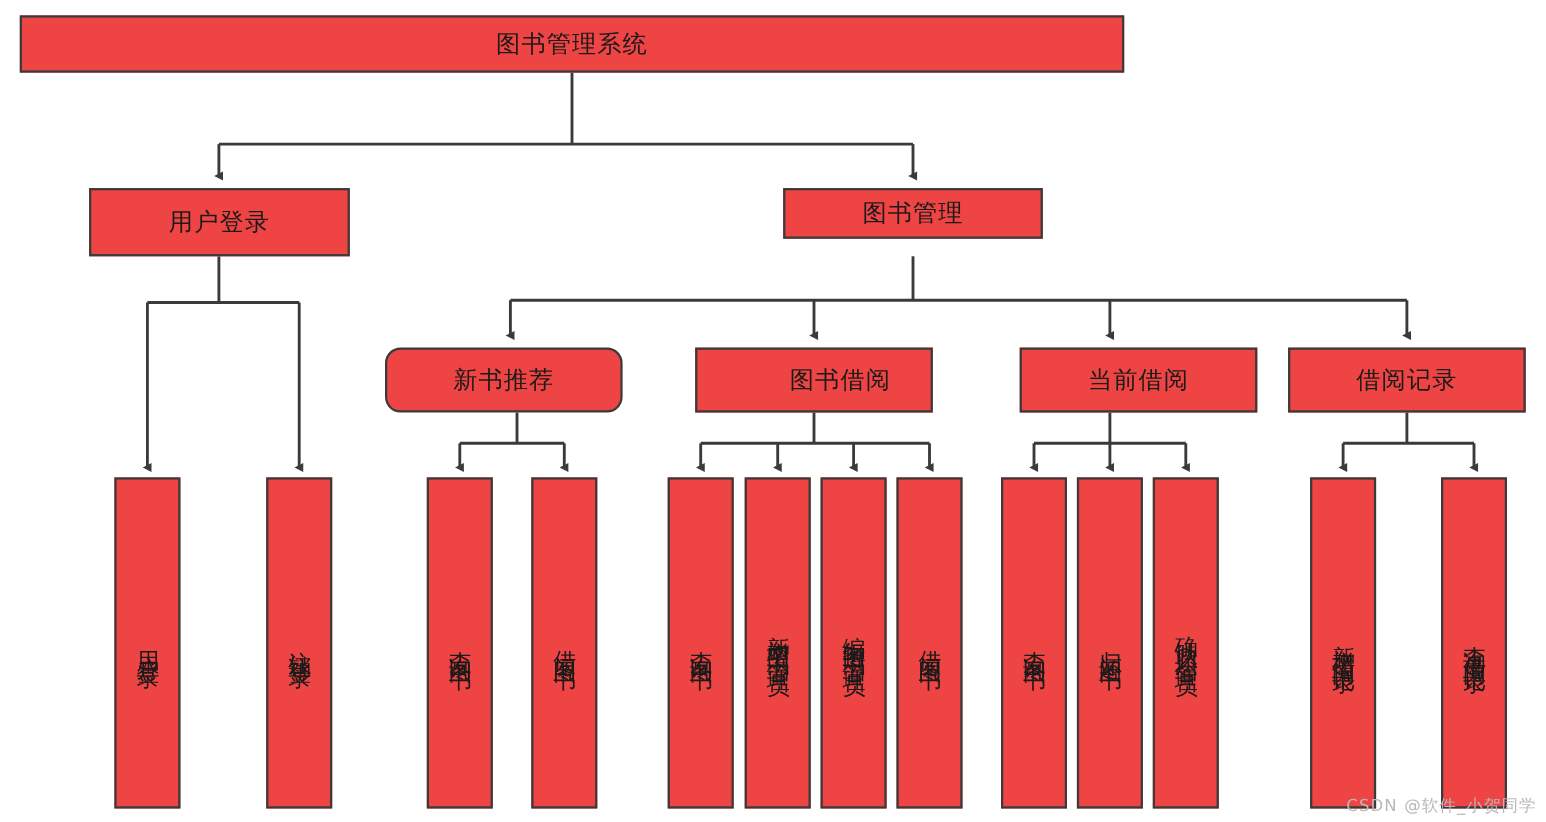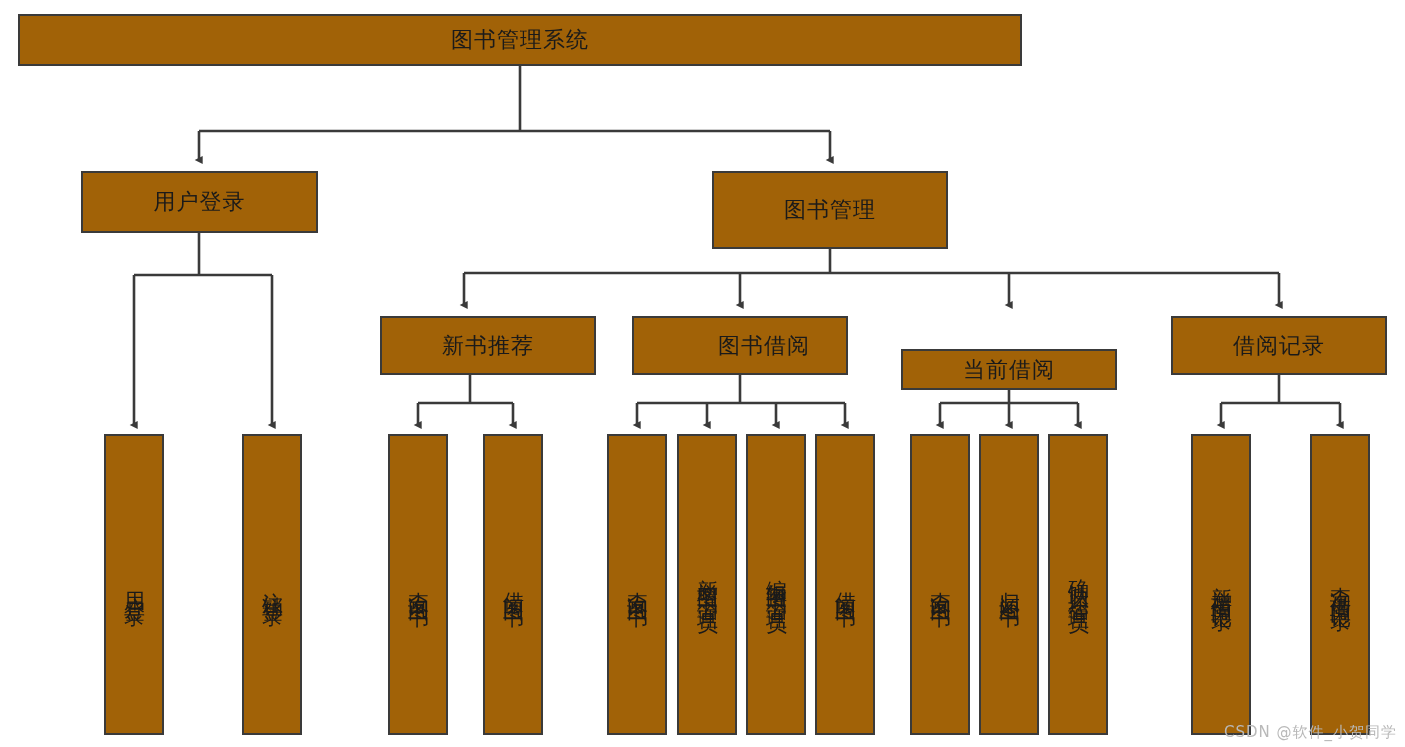--- a/index.html
+++ b/index.html
@@ -22,21 +22,21 @@
     position: absolute;
     left: 0;
     top: 0;
     width: 1405px;
     height: 747px;
     pointer-events: none;
   }
   .node {
     position: absolute;
     box-sizing: border-box;
-    background: #a16207;
+    background: #ef4444;
     border: 2px solid #3a3a3a;
     display: flex;
     align-items: center;
     justify-content: center;
     color: #1a1a1a;
     z-index: 2;
   }
   .node.h {
     font-size: 22px;
     letter-spacing: 1px;
@@ -122,31 +122,31 @@
     </g>
   </svg>
 
   <div class="node h" style="left:18px; top:14px; width:1004px; height:52px;">
     <span class="htext">图书管理系统</span>
   </div>
 
   <div class="node h" style="left:81px; top:171px; width:237px; height:62px;">
     <span class="htext">用户登录</span>
   </div>
-  <div class="node h" style="left:712px; top:171px; width:236px; height:78px;">
+  <div class="node h" style="left:712px; top:171px; width:236px; height:46px;">
     <span class="htext">图书管理</span>
   </div>
 
-  <div class="node h" style="left:380px; top:316px; width:216px; height:59px;">
+  <div class="node h" style="left:350px; top:316px; width:216px; height:59px;border-radius:14px;">
     <span class="htext">新书推荐</span>
   </div>
   <div class="node h" style="left:632px; top:316px; width:216px; height:59px;padding-left:48px;">
     <span class="htext">图书借阅</span>
   </div>
-  <div class="node h" style="left:901px; top:316px; width:216px; height:41px;margin-top:33px;">
+  <div class="node h" style="left:927px; top:316px; width:216px; height:59px;">
     <span class="htext">当前借阅</span>
   </div>
   <div class="node h" style="left:1171px; top:316px; width:216px; height:59px;">
     <span class="htext">借阅记录</span>
   </div>
 
   <div class="node v" style="left:104px; top:434px; width:60px; height:301px;">
     <span class="vtext">用户登录</span>
   </div>
   <div class="node v" style="left:242px; top:434px; width:60px; height:301px;">

